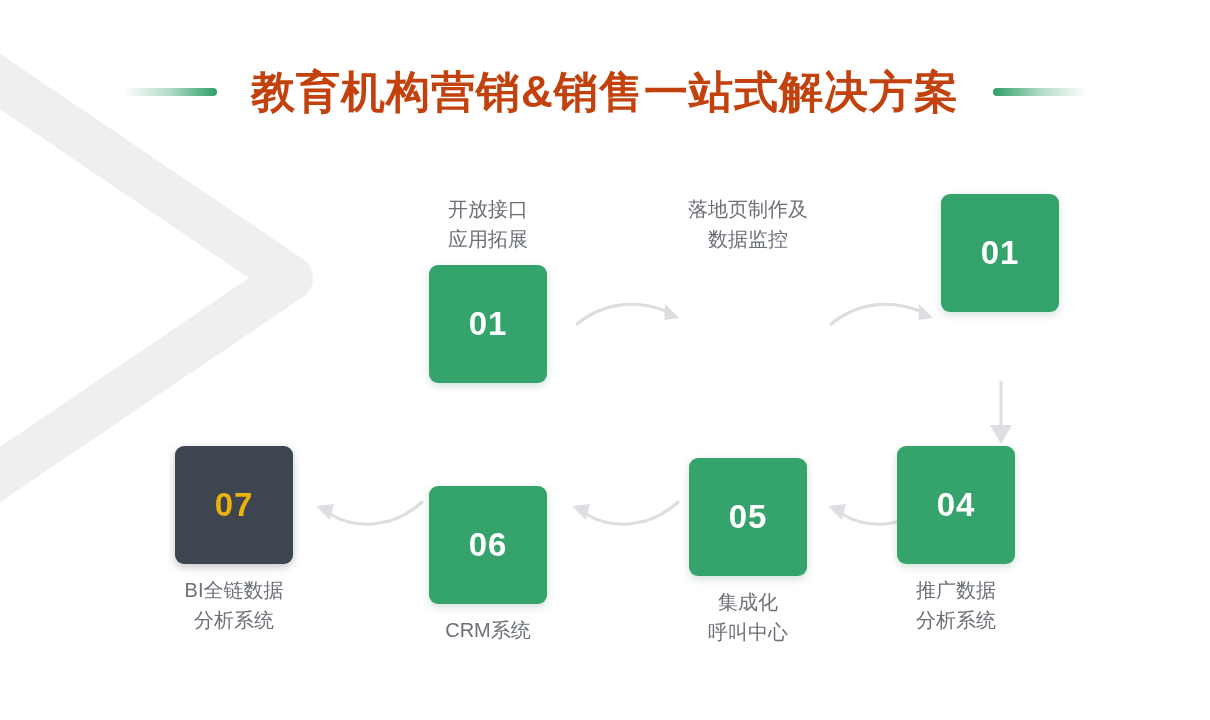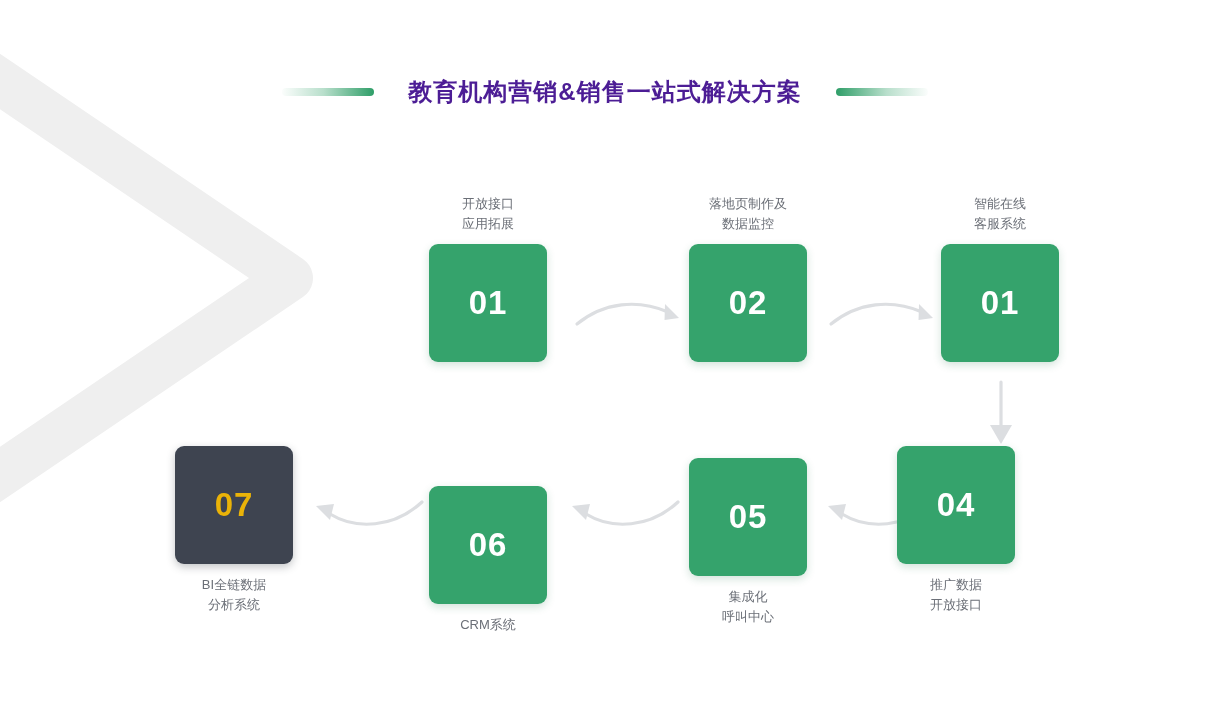--- a/index.html
+++ b/index.html
@@ -40,23 +40,23 @@
     border-radius:5px;
     flex:0 0 auto;
   }
   .rule.left{
     background:linear-gradient(to right, rgba(53,163,108,0.02) 0%, rgba(53,163,108,0.35) 45%, #2f9e68 100%);
   }
   .rule.right{
     background:linear-gradient(to right, #2f9e68 0%, rgba(53,163,108,0.35) 55%, rgba(53,163,108,0.02) 100%);
   }
   #page-title{
-    font-size:24px;
+    font-size:44px;
     font-weight:bold;
-    color:#4c1d95;
+    color:#c2410c;
     letter-spacing:1px;
     white-space:nowrap;
     line-height:1;
     text-align:right;
   }
 
   
   #flow{
     position:absolute;
     left:0; top:150px;
@@ -64,21 +64,21 @@
   }
 
   .node{
     position:absolute;
     width:160px;
   }
   .node .cap,
   .node .cap-bottom{
     width:160px;
     text-align:center;
-    font-size:13px;
+    font-size:20px;
     line-height:1.5;
     color:#6b6f77;
     white-space:pre-line;
   }
   .node .cap{ margin-bottom:11px; }
   .node .cap-bottom{ margin-top:11px; }
 
   .tile{
     width:118px; height:118px;
     margin:0 auto;
@@ -167,33 +167,30 @@
 
     <div class="node" id="node-01">
       <div class="cap">开放接口
 应用拓展</div>
       <div class="tile green">01</div>
     </div>
 
     <div class="node" id="node-02">
       <div class="cap">落地页制作及
 数据监控</div>
-      <div class="tile green">02</div>
     </div>
 
     <div class="node" id="node-03">
-      <div class="cap">智能在线
-客服系统</div>
       <div class="tile green">01</div>
     </div>
 
     <div class="node" id="node-04">
       <div class="tile green">04</div>
       <div class="cap-bottom">推广数据
-开放接口</div>
+分析系统</div>
     </div>
 
     <div class="node" id="node-05">
       <div class="tile green">05</div>
       <div class="cap-bottom">集成化
 呼叫中心</div>
     </div>
 
     <div class="node" id="node-06">
       <div class="tile green">06</div>

